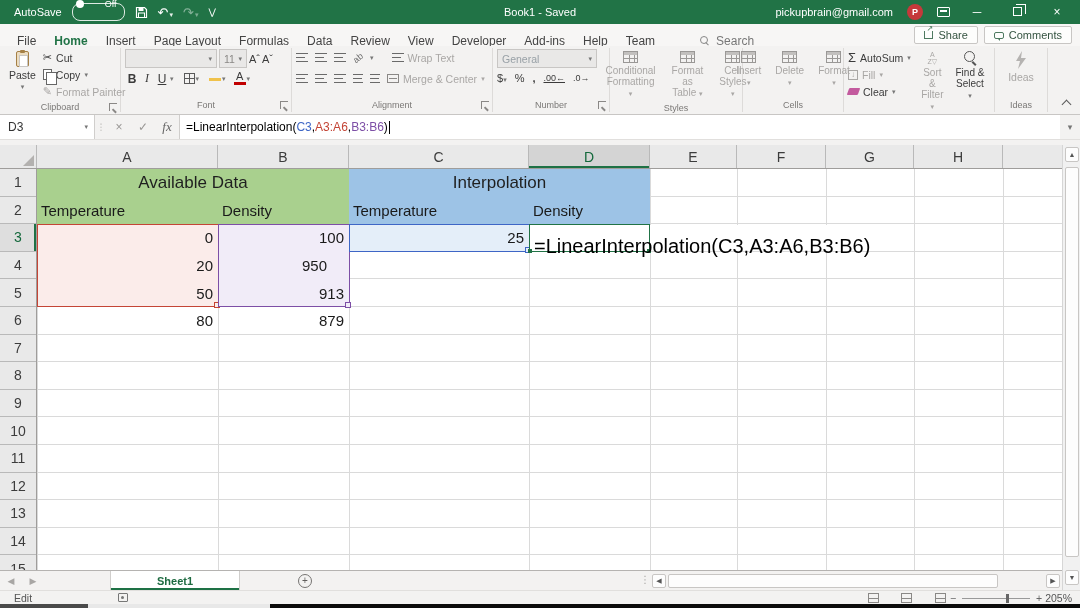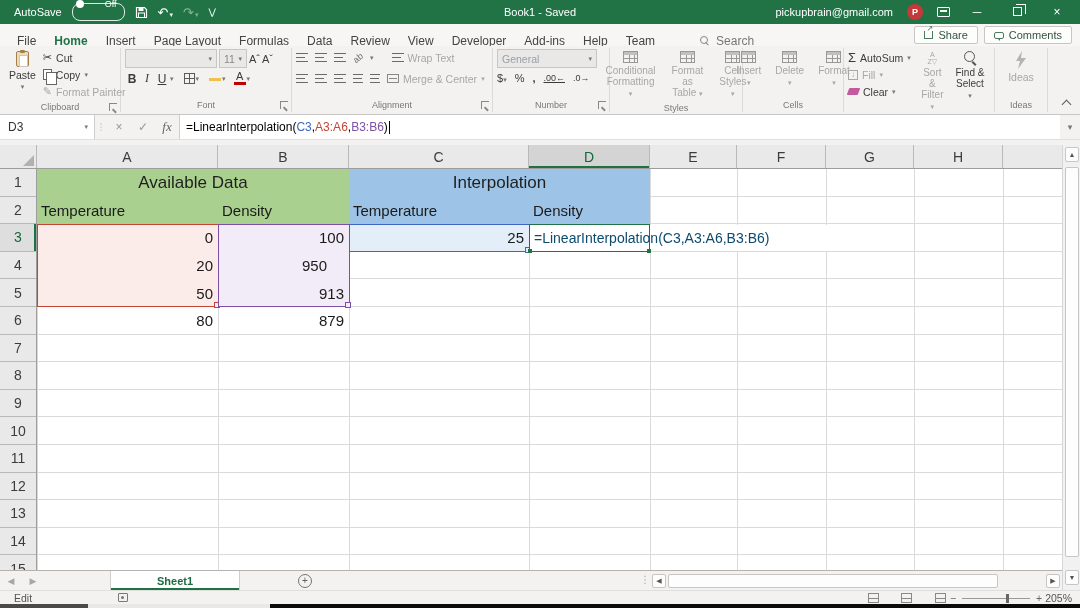--- a/index.html
+++ b/index.html
@@ -120,21 +120,21 @@
   .rh { height:27.6px; flex:0 0 27.6px; display:flex; align-items:center; justify-content:center; font-size:14px; color:#3C3C3C; border-bottom:1px solid #B9B9B9; }
   .rh.active { background:#DEDEDE; color:#13683B; box-shadow:inset -2px 0 0 #1E7145; }
   .cell { position:absolute; z-index:3; display:flex; align-items:center; font-size:15px; color:#1a1a1a; }
   .num { justify-content:flex-end; padding-right:5px; }
   .lbl { padding-left:4px; }
   .title-cell { justify-content:center; font-size:17px; color:#1f1f1f; }
   #editbox { position:absolute; left:530px; top:80px; width:332px; height:26px; background:#fff; z-index:2; }
   #editborder { position:absolute; left:529px; top:79.2px; width:121px; height:27.6px; border:1px solid #217346; z-index:4; pointer-events:none; }
   #editborder::before, #editborder::after { content:""; position:absolute; bottom:-2px; width:4px; height:4px; background:#217346; }
   #editborder::before { left:-2px; } #editborder::after { right:-2px; }
-  #cellformula { position:absolute; left:534px; top:80px; height:26px; line-height:26px; font-size:14px; color:#0c4a6e; white-space:nowrap; z-index:4; }
+  #cellformula { position:absolute; left:534px; top:88px; height:26px; line-height:26px; font-size:20px; color:#000000; white-space:nowrap; z-index:4; }
 
   
   #vscroll { position:absolute; right:0; top:145px; width:18px; height:445px; background:#F1F1F1; border-left:1px solid #D6D6D6; z-index:6; }
   .sb-btn { position:absolute; left:2px; width:14px; height:15px; background:#FDFDFD; border:1px solid #C8C6C4; border-radius:2px; display:flex; align-items:center; justify-content:center; font-size:7px; color:#555; }
   #vthumb { position:absolute; left:2px; top:22px; width:14px; height:390px; background:#FDFDFD; border:1px solid #C8C6C4; border-radius:2px; }
 
   
   #tabbar { position:absolute; left:0; top:570px; width:1080px; height:20px; background:#F3F2F1; border-top:1px solid #B5B3B1; display:flex; align-items:stretch; }
   .nav-ar { width:22px; display:flex; align-items:center; justify-content:center; color:#A8A6A4; font-size:9px; }
   #sheettab { margin-left:66px; width:130px; background:#fff; border-left:1px solid #D0CECC; border-right:1px solid #D0CECC; box-shadow:inset 0 -2px 0 #1E7145; display:flex; align-items:center; justify-content:center; font-size:11px; font-weight:bold; color:#1E6B41; }

